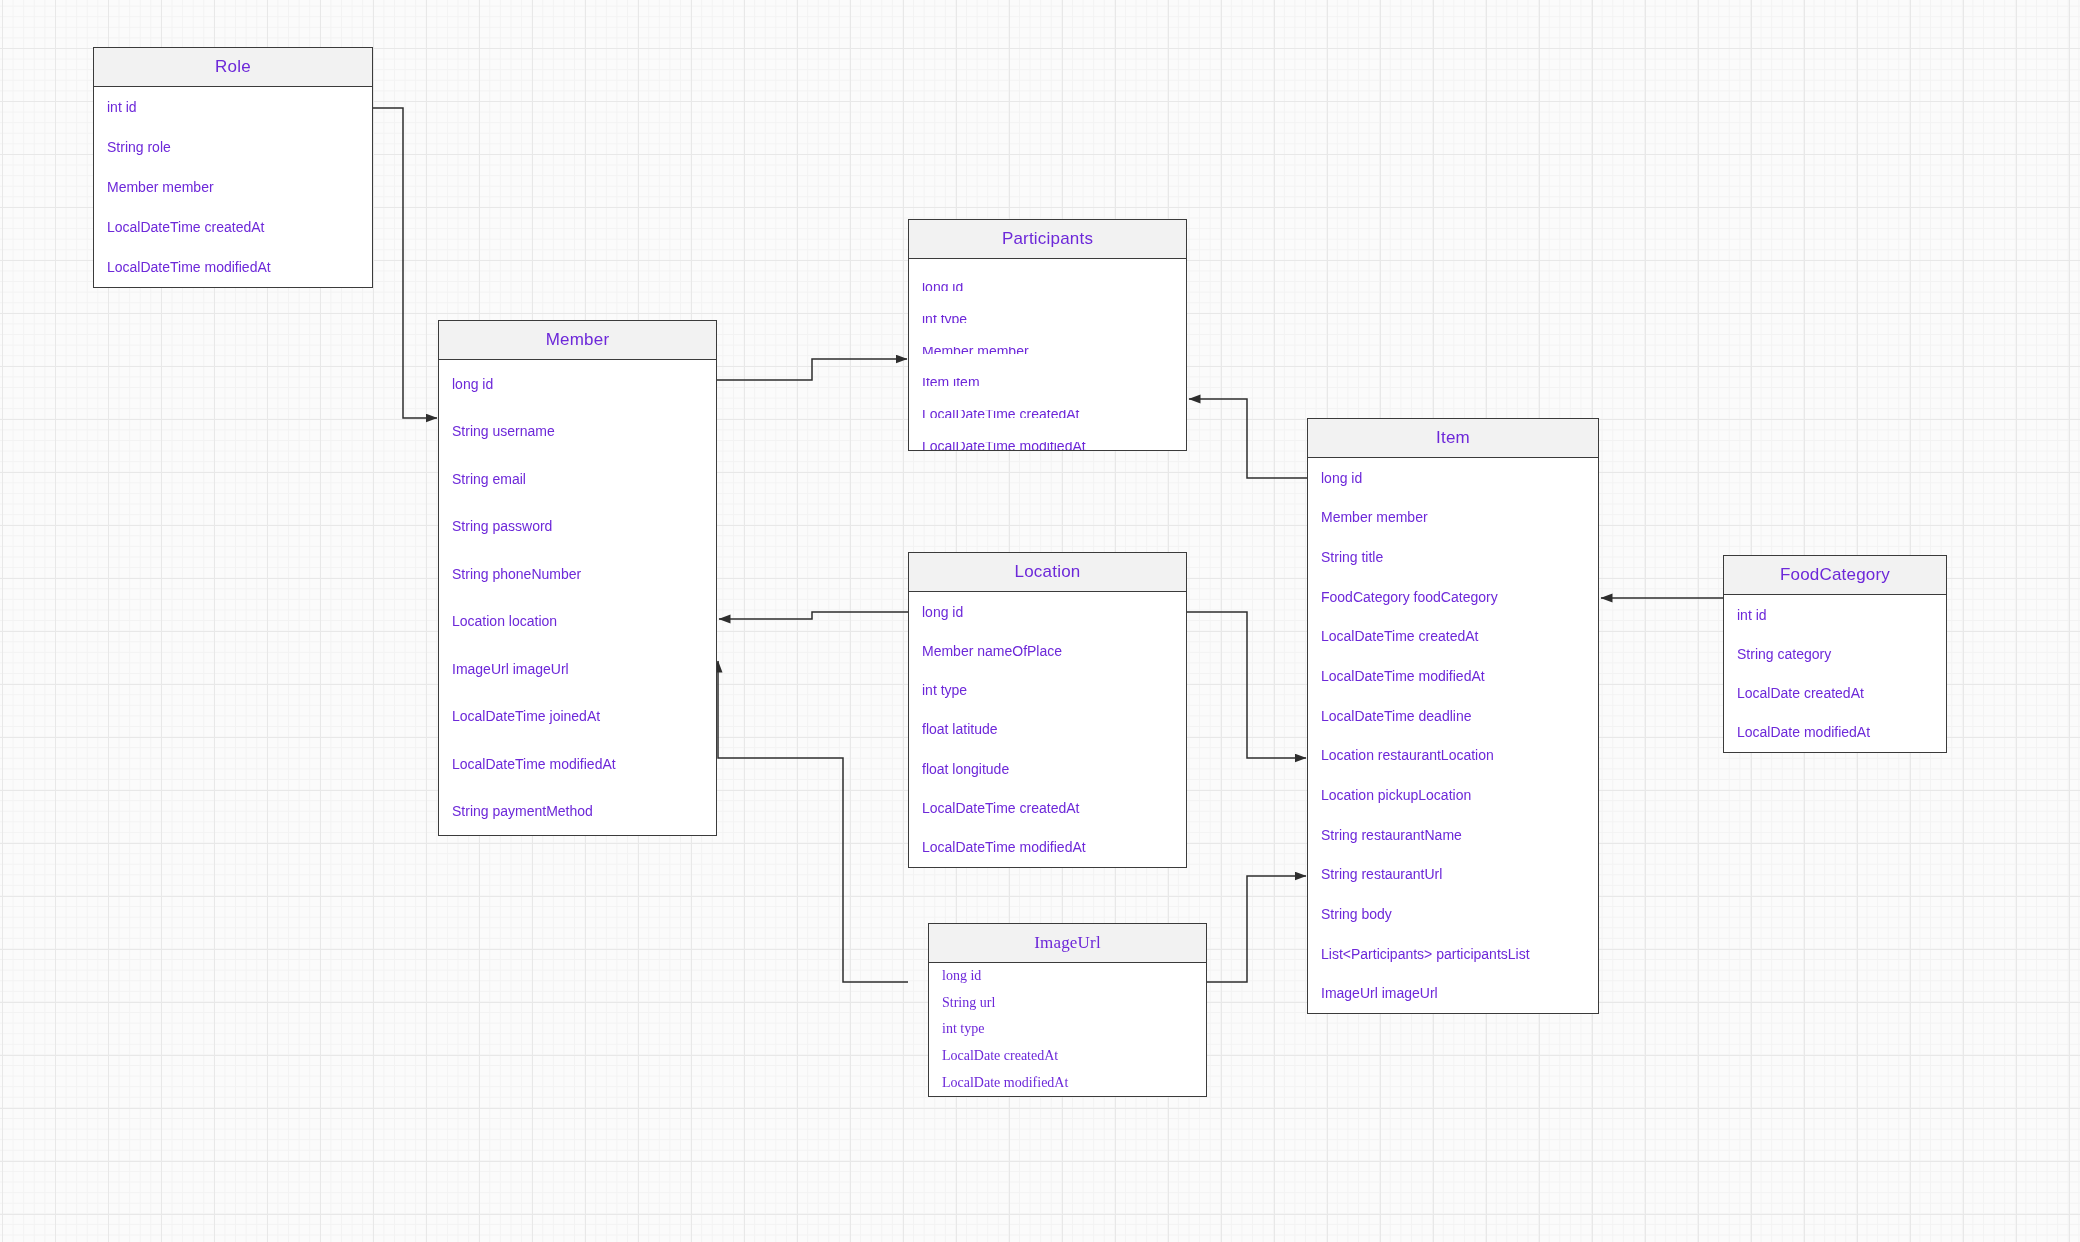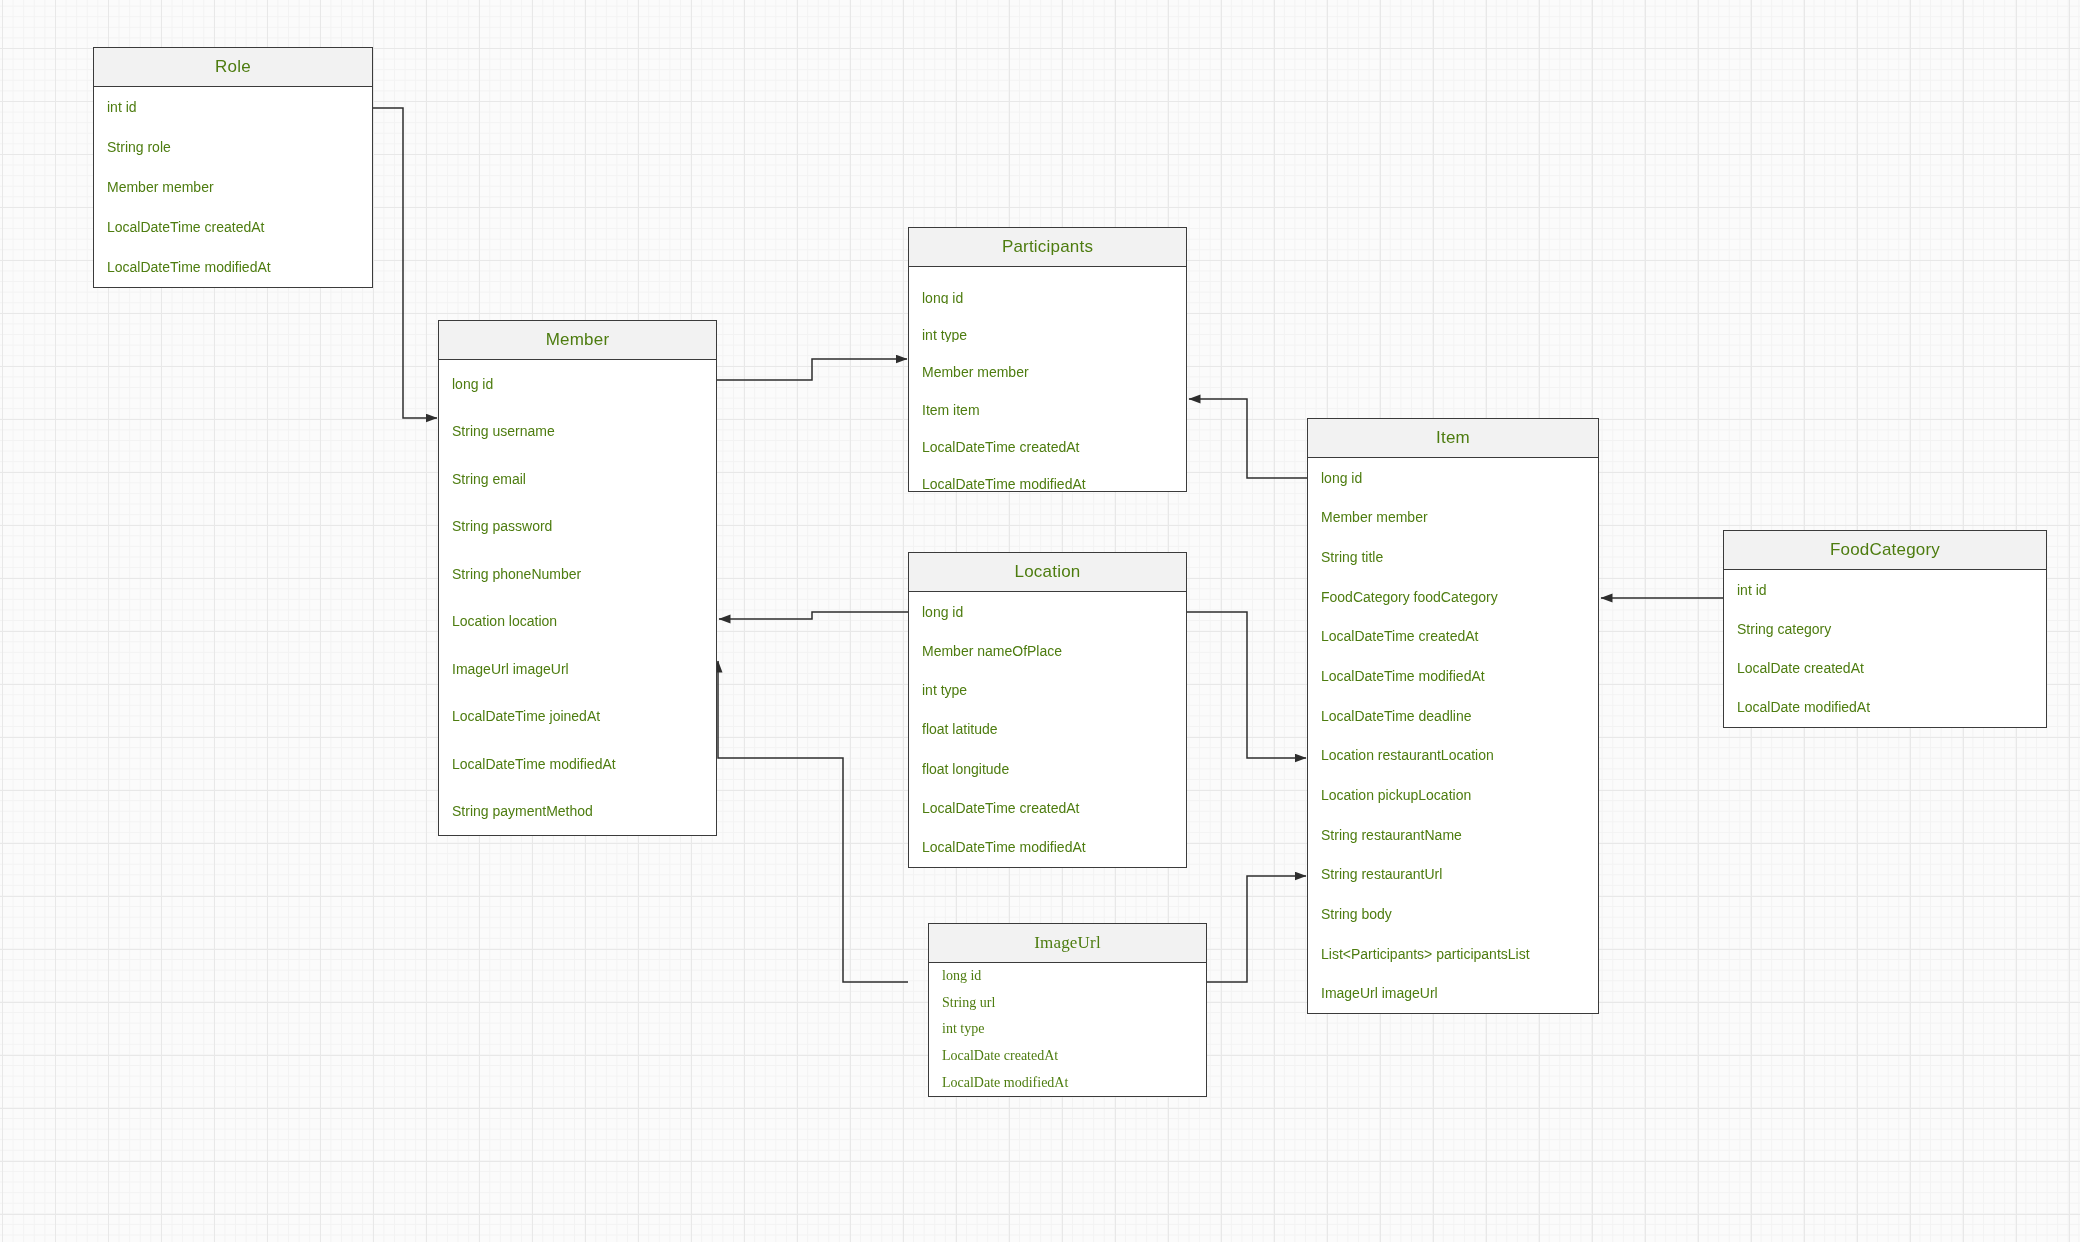--- a/index.html
+++ b/index.html
@@ -27,21 +27,21 @@
     width: 2080px; height: 1242px;
     pointer-events: none;
   }
   #edges polyline { pointer-events: stroke; }
   .entity {
     position: absolute;
     display: flex;
     flex-direction: column;
     background: #ffffff;
     border: 1.5px solid #3b3b3b;
-    color: #4d7c0f;
+    color: #6d28d9;
   }
   .entity-header {
     flex: 0 0 39px;
     display: flex;
     align-items: center;
     justify-content: center;
     background: #f2f2f2;
     border-bottom: 1.5px solid #3b3b3b;
     font-size: 17px;
     letter-spacing: 0.2px;
@@ -94,21 +94,21 @@
         <div class="entity-row">String username</div>
         <div class="entity-row">String email</div>
         <div class="entity-row">String password</div>
         <div class="entity-row">String phoneNumber</div>
         <div class="entity-row">Location location</div>
         <div class="entity-row">ImageUrl imageUrl</div>
         <div class="entity-row">LocalDateTime joinedAt</div>
         <div class="entity-row">LocalDateTime modifiedAt</div>
         <div class="entity-row">String paymentMethod</div>
       </div>
-      <div class="entity" style="left: 908px; top: 227px; width: 279px; height: 265px; gap: 24px;">
+      <div class="entity" style="left: 908px; top: 219px; width: 279px; height: 232px; gap: 24px;">
         <div class="entity-header">Participants</div>
         <div class="entity-row">long id</div>
         <div class="entity-row">int type</div>
         <div class="entity-row">Member member</div>
         <div class="entity-row">Item item</div>
         <div class="entity-row">LocalDateTime createdAt</div>
         <div class="entity-row">LocalDateTime modifiedAt</div>
       </div>
       <div class="entity" style="left: 908px; top: 552px; width: 279px; height: 316px;">
         <div class="entity-header">Location</div>
@@ -138,21 +138,21 @@
         <div class="entity-row">LocalDateTime modifiedAt</div>
         <div class="entity-row">LocalDateTime deadline</div>
         <div class="entity-row">Location restaurantLocation</div>
         <div class="entity-row">Location pickupLocation</div>
         <div class="entity-row">String restaurantName</div>
         <div class="entity-row">String restaurantUrl</div>
         <div class="entity-row">String body</div>
         <div class="entity-row">List&lt;Participants&gt; participantsList</div>
         <div class="entity-row">ImageUrl imageUrl</div>
       </div>
-      <div class="entity" style="left: 1723px; top: 530px; width: 324px; height: 198px;">
+      <div class="entity" style="left: 1723px; top: 555px; width: 224px; height: 198px;">
         <div class="entity-header">FoodCategory</div>
         <div class="entity-row">int id</div>
         <div class="entity-row">String category</div>
         <div class="entity-row">LocalDate createdAt</div>
         <div class="entity-row">LocalDate modifiedAt</div>
       </div>
     </div>
 </div>
 
 </body></html>

